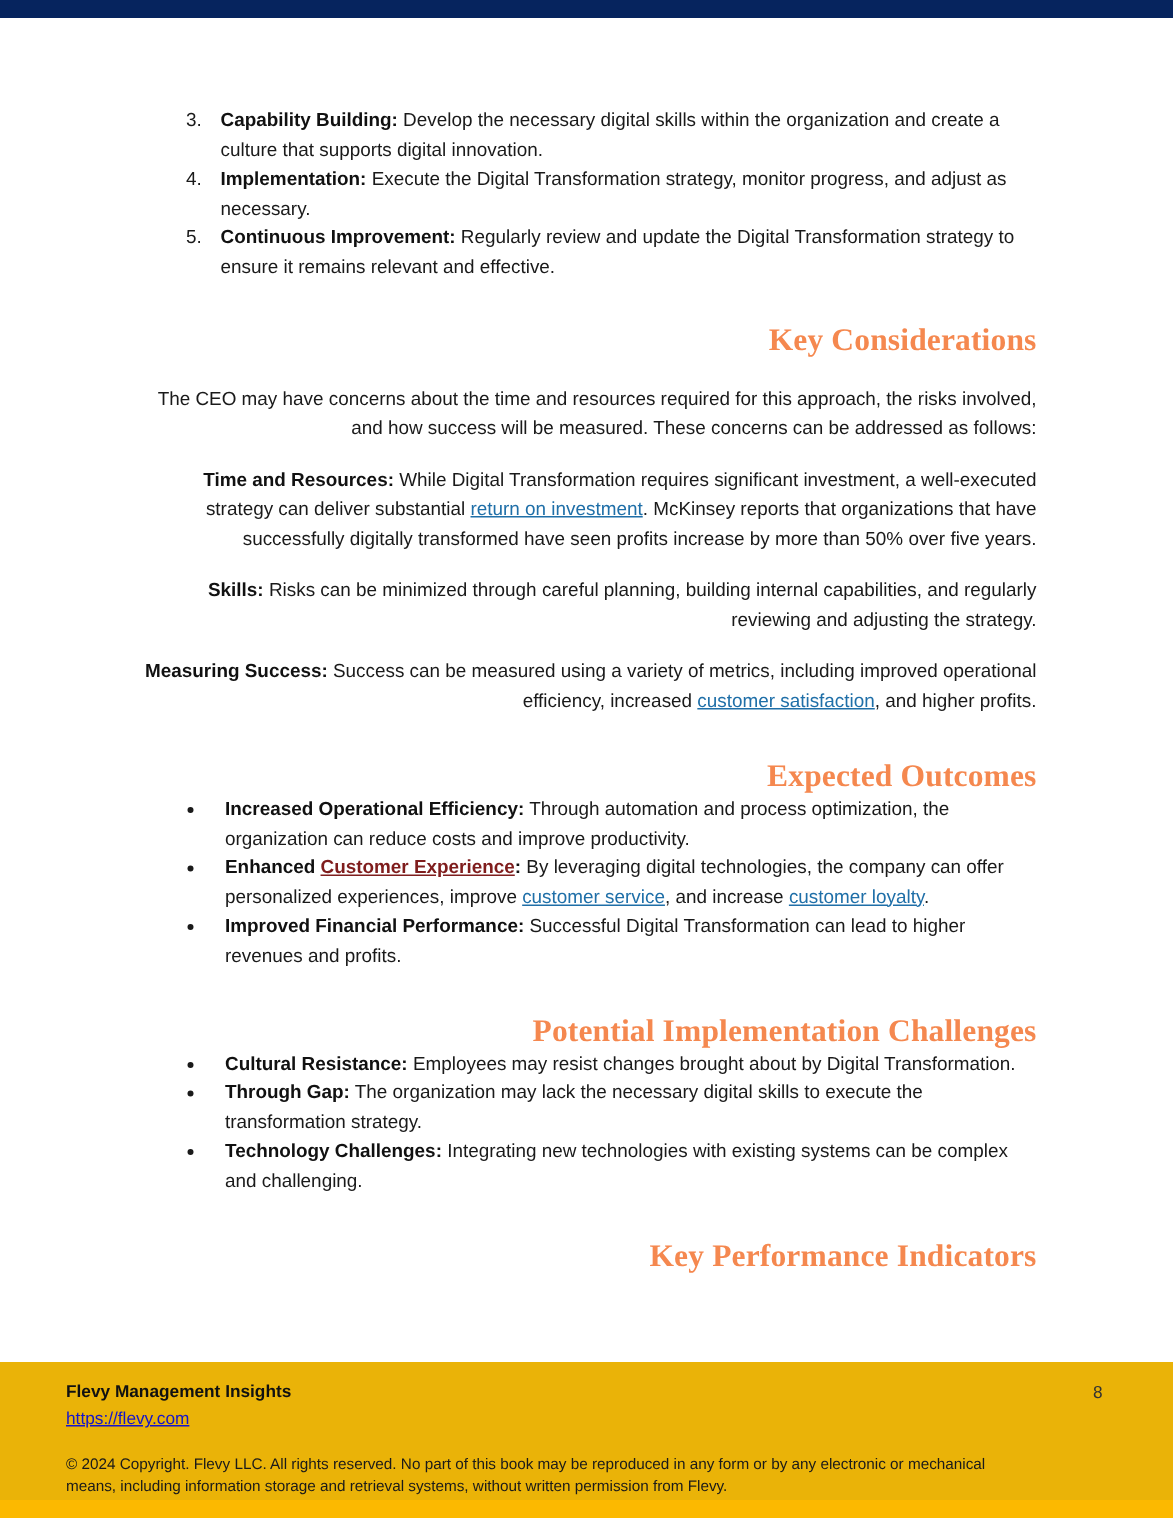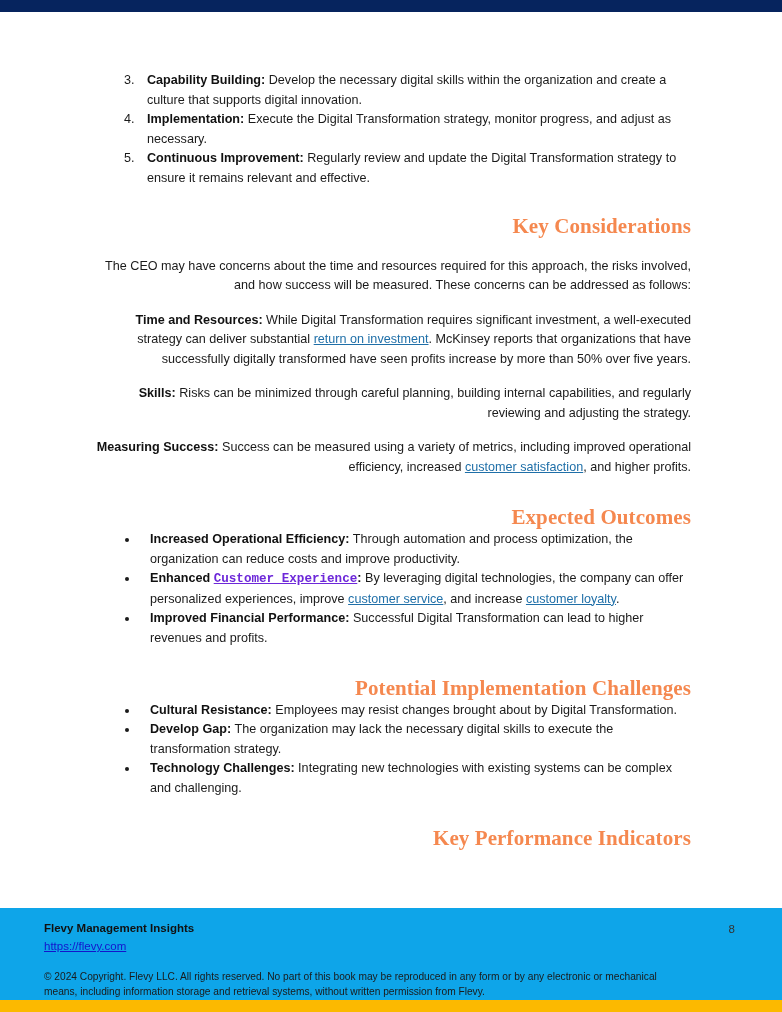--- a/index.html
+++ b/index.html
@@ -72,21 +72,21 @@
   }
   p.body + p.body { margin-top: 15px; }
   .para-block { margin-top: 18px; }
 
   b, .bold { font-weight: bold; color: #111111; }
 
   a.link {
     color: #1F6FA8;
     text-decoration: underline;
   }
-  a.link.bold { font-weight: bold; color: #6d28d9; font-family: Liberation Mono, monospace; }
+  a.link.bold { font-weight: bold; color: #7f1d1d; }
 
   
   ol.numlist {
     margin: 0;
     padding: 0 0 0 47px;
     list-style-position: outside;
     list-style-type: decimal;
   }
   ol.numlist li {
     font-size: 12.6px;
@@ -111,21 +111,21 @@
   }
   .list-block { margin-top: 14px; }
 
   
   .footer {
     position: absolute;
     left: 0;
     top: 908px;
     width: 782px;
     height: 92px;
-    background: #0ea5e9;
+    background: #eab308;
     box-sizing: border-box;
   }
   .footer-inner {
     position: absolute;
     left: 44px;
     top: 12px;
     width: 694px;
   }
   .footer-brand-row {
     position: relative;
@@ -207,21 +207,21 @@
       </li>
     </ul>
 
     <h2 class="h1 spaced">Potential Implementation Challenges</h2>
 
     <ul class="bullist list-block">
       <li>
         <span class="bold">Cultural Resistance:</span><span> Employees may resist changes brought about by Digital Transformation.</span>
       </li>
       <li>
-        <span class="bold">Develop Gap:</span><span> The organization may lack the necessary digital skills to execute the transformation strategy.</span>
+        <span class="bold">Through Gap:</span><span> The organization may lack the necessary digital skills to execute the transformation strategy.</span>
       </li>
       <li>
         <span class="bold">Technology Challenges:</span><span> Integrating new technologies with existing systems can be complex and challenging.</span>
       </li>
     </ul>
 
     <h2 class="h1 spaced">Key Performance Indicators</h2>
 
   </div>
 </div>

